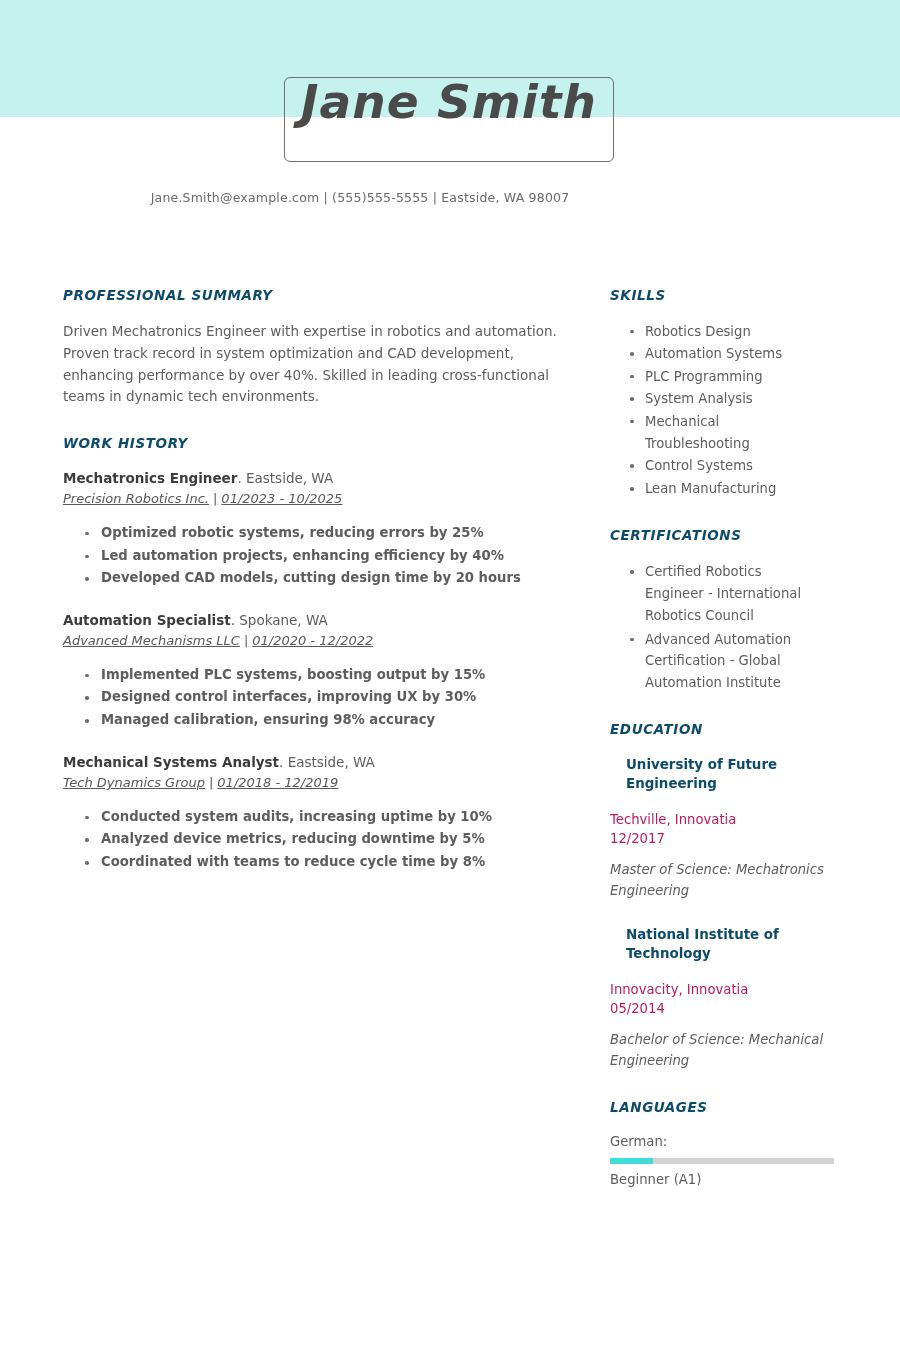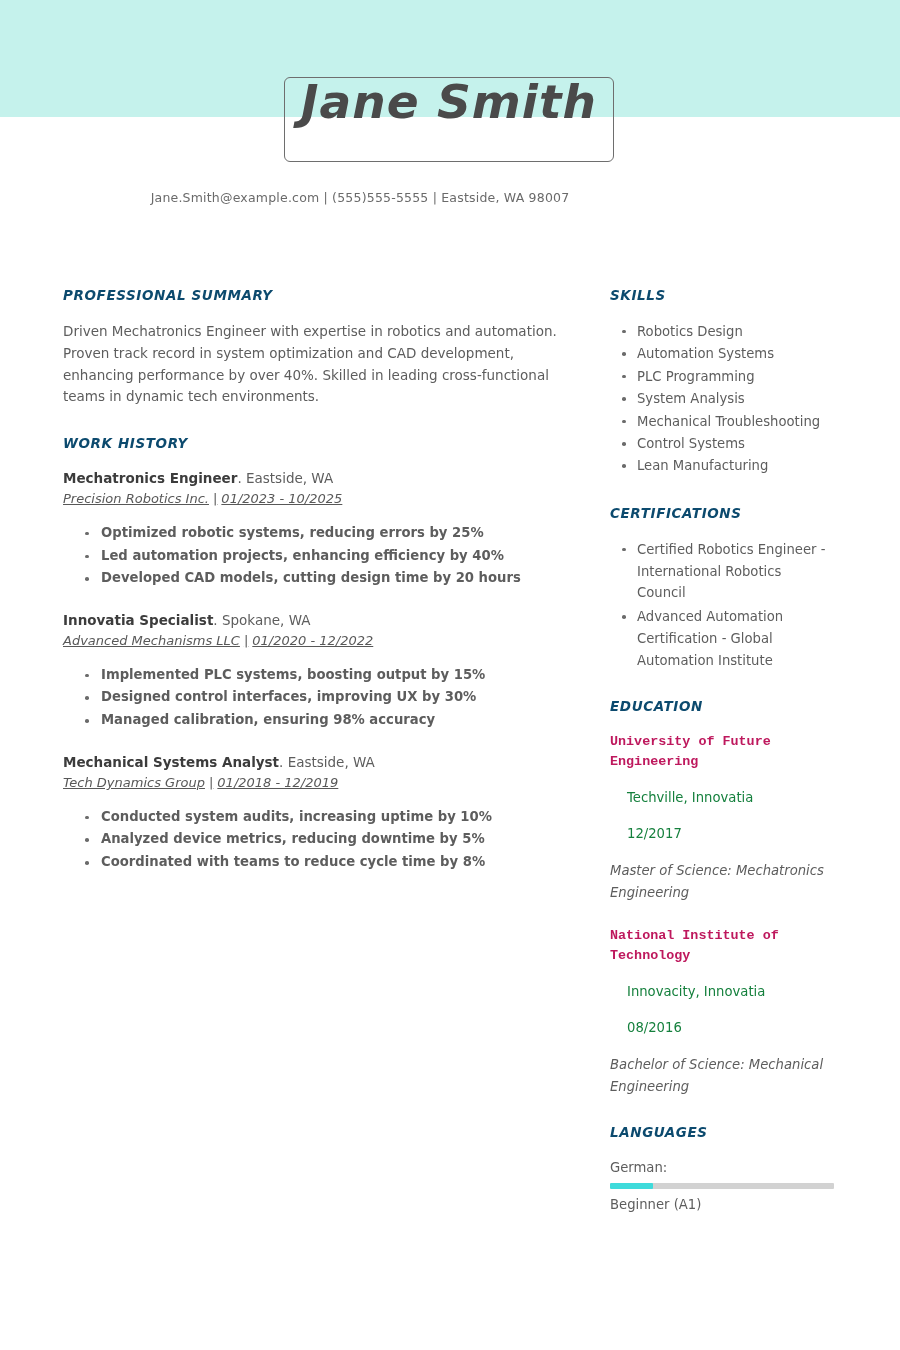--- a/index.html
+++ b/index.html
@@ -154,21 +154,21 @@
     top: 10px;
     width: 3.6px;
     height: 3.6px;
     border-radius: 50%;
     background: #6b6b6b;
   }
 
   
   ul.side-bullets {
     list-style: none;
-    margin: 8px;
+    margin: 16px;
     padding: 0;
   }
   ul.side-bullets li {
     position: relative;
     padding-left: 19px;
     font-size: 13.2px;
     line-height: 1.7;
     color: #5d5d5d;
     margin-bottom: 0;
   }
@@ -186,30 +186,29 @@
     margin-bottom: 2px;
     line-height: 1.65;
   }
 
   
   .edu-entry { margin-bottom: 23px; }
   .edu-entry:last-child { margin-bottom: 0; }
   .edu-school {
     font-size: 13.4px;
     font-weight: bold;
+    color: #0c4a6e;
+    line-height: 1.45;
+    margin: 16px;
+  }
+  .edu-place, .edu-date {
+    font-size: 13.2px;
     color: #be185d;
     line-height: 1.45;
     margin: 0;
-    font-family: Liberation Mono, monospace;
-  }
-  .edu-place, .edu-date {
-    font-size: 13.2px;
-    color: #15803d;
-    line-height: 1.45;
-    margin: 17px;
   }
   .edu-degree {
     font-size: 13.2px;
     color: #5d5d5d;
     line-height: 1.62;
     margin: 11px 0 0 0;
     font-style: italic;
   }
 
   
@@ -270,21 +269,21 @@
         </p>
         <ul class="bullets">
           <li>Optimized robotic systems, reducing errors by 25%</li>
           <li>Led automation projects, enhancing efficiency by 40%</li>
           <li>Developed CAD models, cutting design time by 20 hours</li>
         </ul>
       </div>
 
       <div class="job">
         <p class="job-title-line">
-          <span class="job-title">Innovatia Specialist</span><span class="job-location">. Spokane, WA</span>
+          <span class="job-title">Automation Specialist</span><span class="job-location">. Spokane, WA</span>
         </p>
         <p class="job-meta-line">
           <span>Advanced Mechanisms LLC</span><span class="job-sep">|</span><span>01/2020 - 12/2022</span>
         </p>
         <ul class="bullets">
           <li>Implemented PLC systems, boosting output by 15%</li>
           <li>Designed control interfaces, improving UX by 30%</li>
           <li>Managed calibration, ensuring 98% accuracy</li>
         </ul>
       </div>
@@ -335,21 +334,21 @@
       <div class="edu-entry">
         <p class="edu-school">University of Future Engineering</p>
         <p class="edu-place">Techville, Innovatia</p>
         <p class="edu-date">12/2017</p>
         <p class="edu-degree">Master of Science: Mechatronics Engineering</p>
       </div>
 
       <div class="edu-entry">
         <p class="edu-school">National Institute of Technology</p>
         <p class="edu-place">Innovacity, Innovatia</p>
-        <p class="edu-date">08/2016</p>
+        <p class="edu-date">05/2014</p>
         <p class="edu-degree">Bachelor of Science: Mechanical Engineering</p>
       </div>
     </div>
 
     <div class="section">
       <div class="section-heading">LANGUAGES</div>
       <div>
         <p class="lang-name">German:</p>
         <div class="lang-bar-track">
           <div class="lang-bar-fill" id="lang-fill-0" style="width: 19%;"></div>

